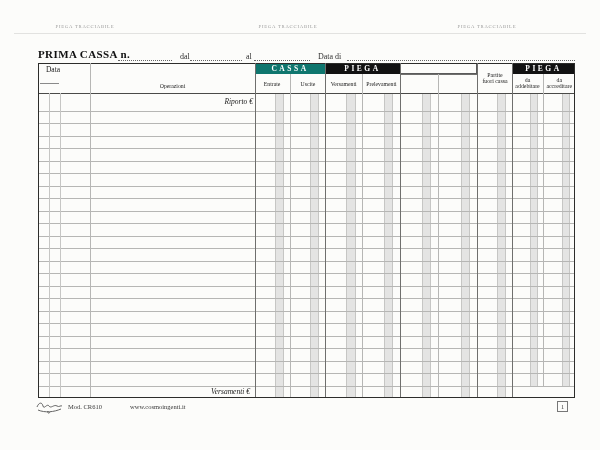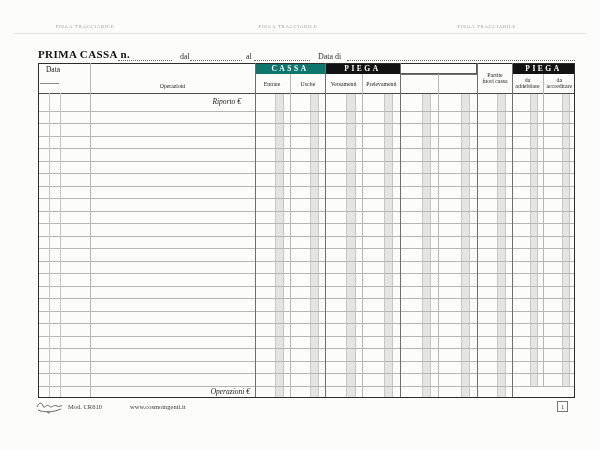--- a/index.html
+++ b/index.html
@@ -176,22 +176,22 @@
       <div class="abs vline" style="left: 290px; top: 74px; width: 1px; height: 323px; background: rgb(182, 182, 180);"></div>
       <div class="abs vline" style="left: 325px; top: 63px; width: 1px; height: 334px; background: rgb(111, 111, 109);"></div>
       <div class="abs vline" style="left: 362px; top: 74px; width: 1px; height: 323px; background: rgb(182, 182, 180);"></div>
       <div class="abs vline" style="left: 400px; top: 63px; width: 1px; height: 334px; background: rgb(111, 111, 109);"></div>
       <div class="abs vline" style="left: 438px; top: 74px; width: 1px; height: 323px; background: rgb(182, 182, 180);"></div>
       <div class="abs vline" style="left: 477px; top: 63px; width: 1px; height: 334px; background: rgb(111, 111, 109);"></div>
       <div class="abs vline" style="left: 512px; top: 63px; width: 1px; height: 334px; background: rgb(111, 111, 109);"></div>
       <div class="abs vline" style="left: 543px; top: 74px; width: 1px; height: 311.5px; background: rgb(182, 182, 180);"></div>
     </div>
 
-  <span class="carry-label" style="left:131px; top:97px">Riporto €</span>
-  <span class="carry-label" style="left:140px; top:387px">Operazioni €</span>
+  <span class="carry-label" style="left:143px; top:97px">Riporto €</span>
+  <span class="carry-label" style="left:140px; top:387px">Versamenti €</span>
 
   <svg class="logo" width="30" height="16" viewBox="0 0 30 16">
     <path d="M2 8 C4 3, 7 3, 8 7 C9 11, 12 4, 14 7 C16 10, 19 5, 22 7 C24 8.5, 26 6, 27 7
              M3 11 C10 14, 19 13, 26 10 M13 12 C12 14, 14 15, 15 13" stroke="#555" fill="none" stroke-width="0.9"></path>
   </svg>
   <span class="footer-text" style="left:68px; top:403px">Mod. CR610</span>
   <span class="footer-text" style="left:130px; top:403px">www.cosmoingenti.it</span>
   <div class="page-box">1</div>
 
 </div>

